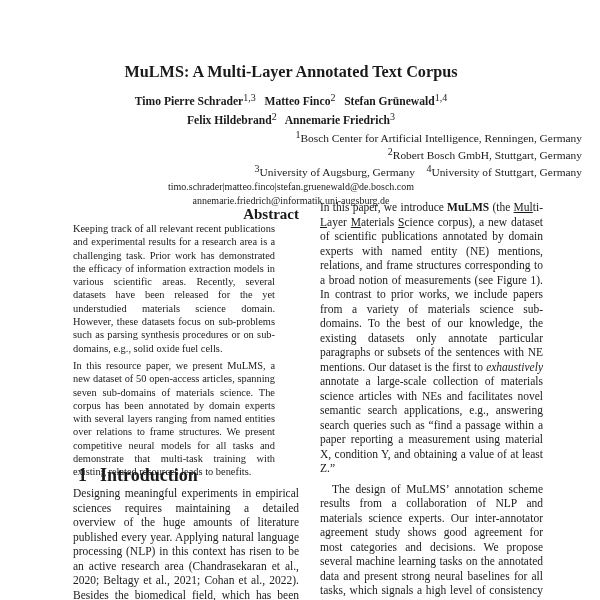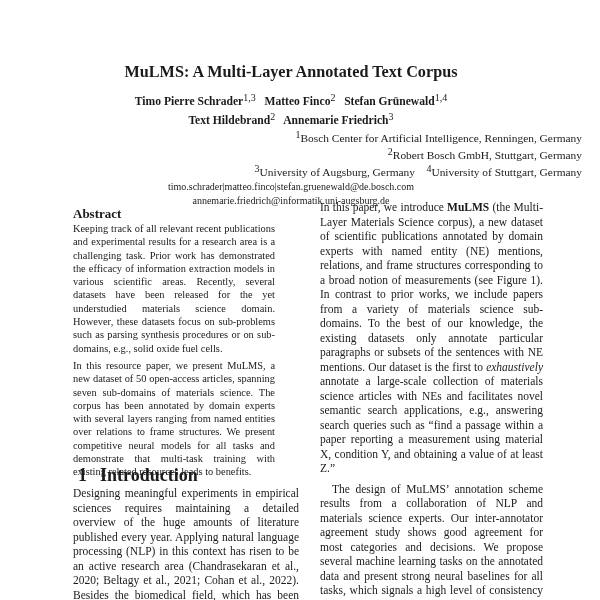--- a/index.html
+++ b/index.html
@@ -4,52 +4,52 @@
 <style>
   html, body { margin: 0; padding: 0; background: #ffffff; }
   body { width: 600px; height: 600px; overflow: hidden; position: relative;
          font-family: "Liberation Serif", "DejaVu Serif", serif; color: #1a1a1a; }
   .header { position: absolute; left: 0; top: 62px; width: 582px; text-align: center; }
   .title { font-weight: bold; font-size: 16.2px; line-height: 20px; margin: 0; }
   .authors { font-weight: bold; font-size: 11.6px; line-height: 15px; margin-top: 8px; }
   .authors sup, .affil sup { font-size: 10px; font-weight: normal; vertical-align: 4px; }
   .affil { font-size: 11.4px; line-height: 14.2px; text-align: right; }
   .email { font-family: Liberation Serif, serif; font-size: 10px; line-height: 14.5px; }
-  .abs-head { position: absolute; left: 73px; top: 206px; width: 226px; text-align: left;
-              font-weight: bold; font-size: 13px; }
+  .abs-head { position: absolute; left: 73px; top: 206px; width: 226px; text-align: right;
+              font-weight: bold; font-size: 15px; }
   .abs-body { position: absolute; left: 73px; top: 222px; width: 202px;
               font-size: 10.4px; line-height: 13.3px; text-align: justify; }
   .abs-body p { margin: 0 0 4px 0; }
   .sec-head { position: absolute; left: 78px; top: 465px; font-weight: bold; font-size: 18px; }
   .sec-head .num { display: inline-block; width: 22px; }
   .intro { position: absolute; left: 73px; top: 486px; width: 226px;
            font-size: 11.5px; line-height: 14.5px; text-align: justify; }
   .intro p, .rcol p { margin: 0; }
   .rcol { position: absolute; left: 320px; top: 200px; width: 223px;
           font-size: 11.5px; line-height: 14.5px; text-align: justify; }
   .rcol p + p { margin-top: 6px; text-indent: 12px; }
-  .u { }
+  .u { text-decoration: underline; }
   b { font-weight: bold; }
   i { font-style: italic; }
 </style>
 </head>
 <body>
 
 <div class="header">
   <div class="title">
     <div>MuLMS: A Multi-Layer Annotated Text Corpus</div>
   </div>
   <div class="authors">
     <div>
       <span>Timo Pierre Schrader</span><sup>1,3</sup>&nbsp;&nbsp;
       <span>Matteo Finco</span><sup>2</sup>&nbsp;&nbsp;
       <span>Stefan Grünewald</span><sup>1,4</sup>
     </div>
     <div>
-      <span>Text Hildebrand</span><sup>2</sup>&nbsp;&nbsp;
+      <span>Felix Hildebrand</span><sup>2</sup>&nbsp;&nbsp;
       <span>Annemarie Friedrich</span><sup>3</sup>
     </div>
   </div>
   <div class="affil">
     <div><sup>1</sup><span>Bosch Center for Artificial Intelligence, Renningen, Germany</span></div>
     <div><sup>2</sup><span>Robert Bosch GmbH, Stuttgart, Germany</span></div>
     <div><sup>3</sup><span>University of Augsburg, Germany</span>&nbsp;&nbsp;&nbsp;&nbsp;<sup>4</sup><span>University of Stuttgart, Germany</span></div>
   </div>
   <div class="email">
     <div>timo.schrader|matteo.finco|stefan.gruenewald@de.bosch.com</div>

